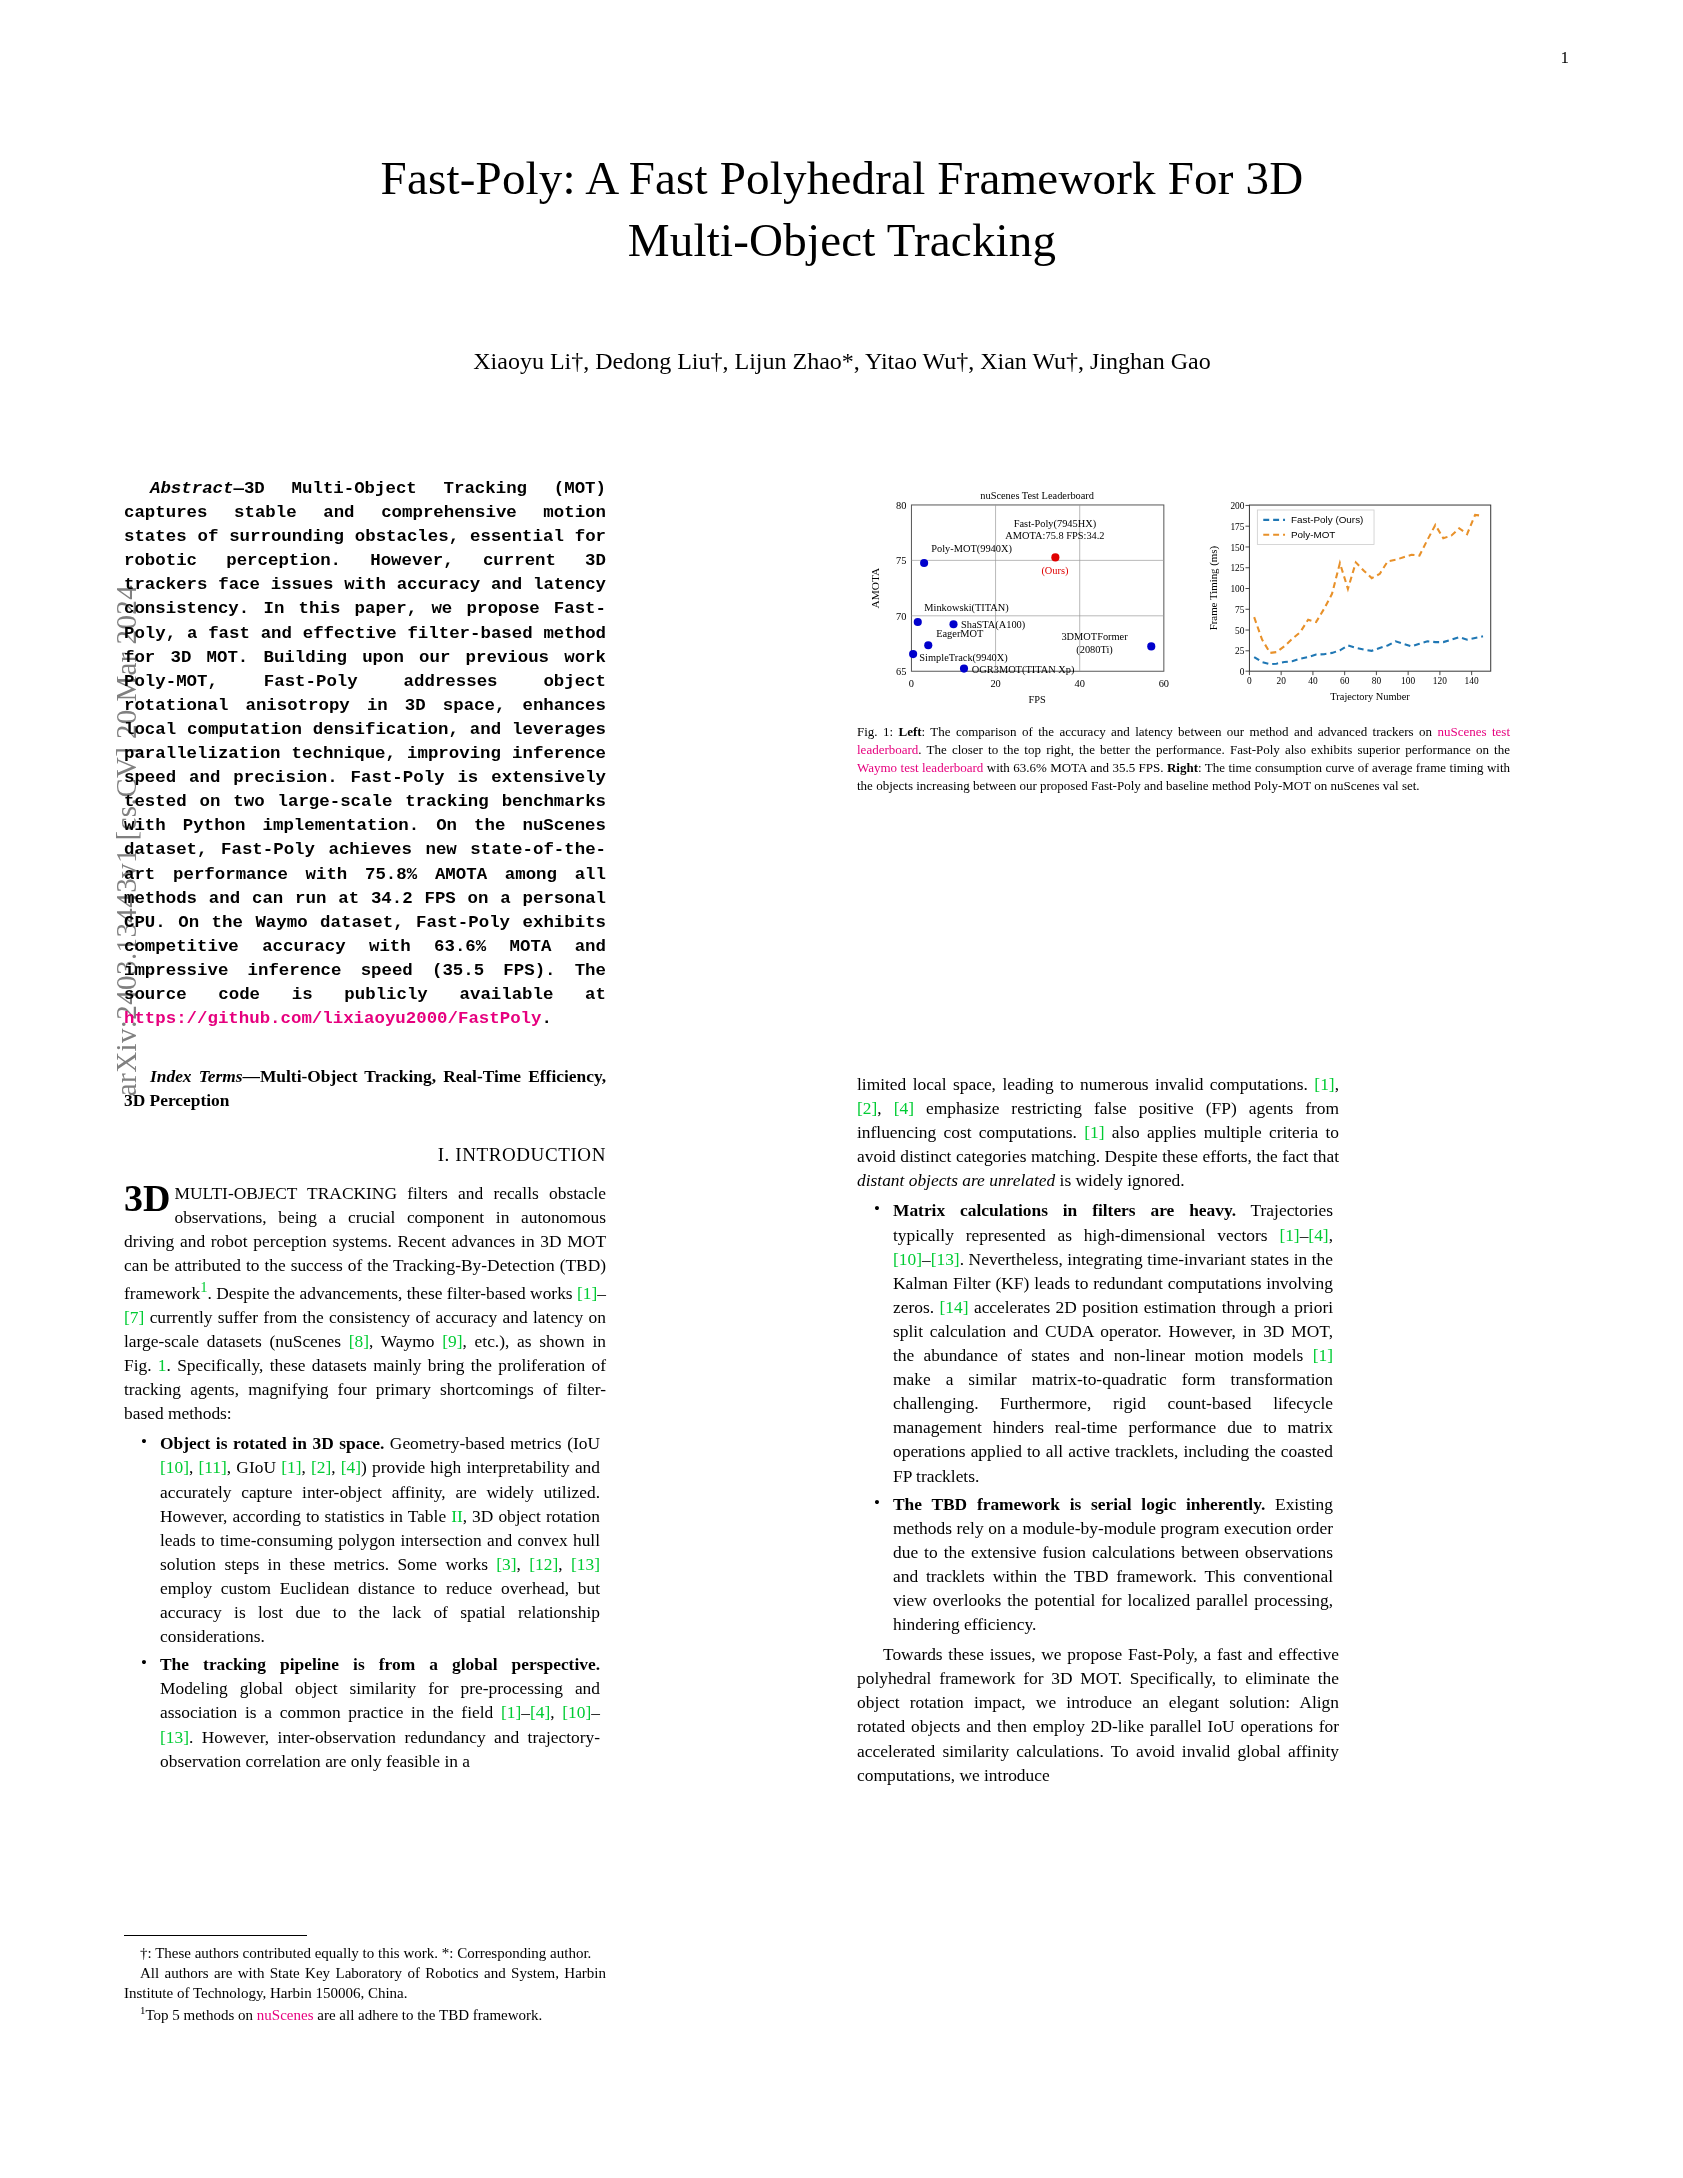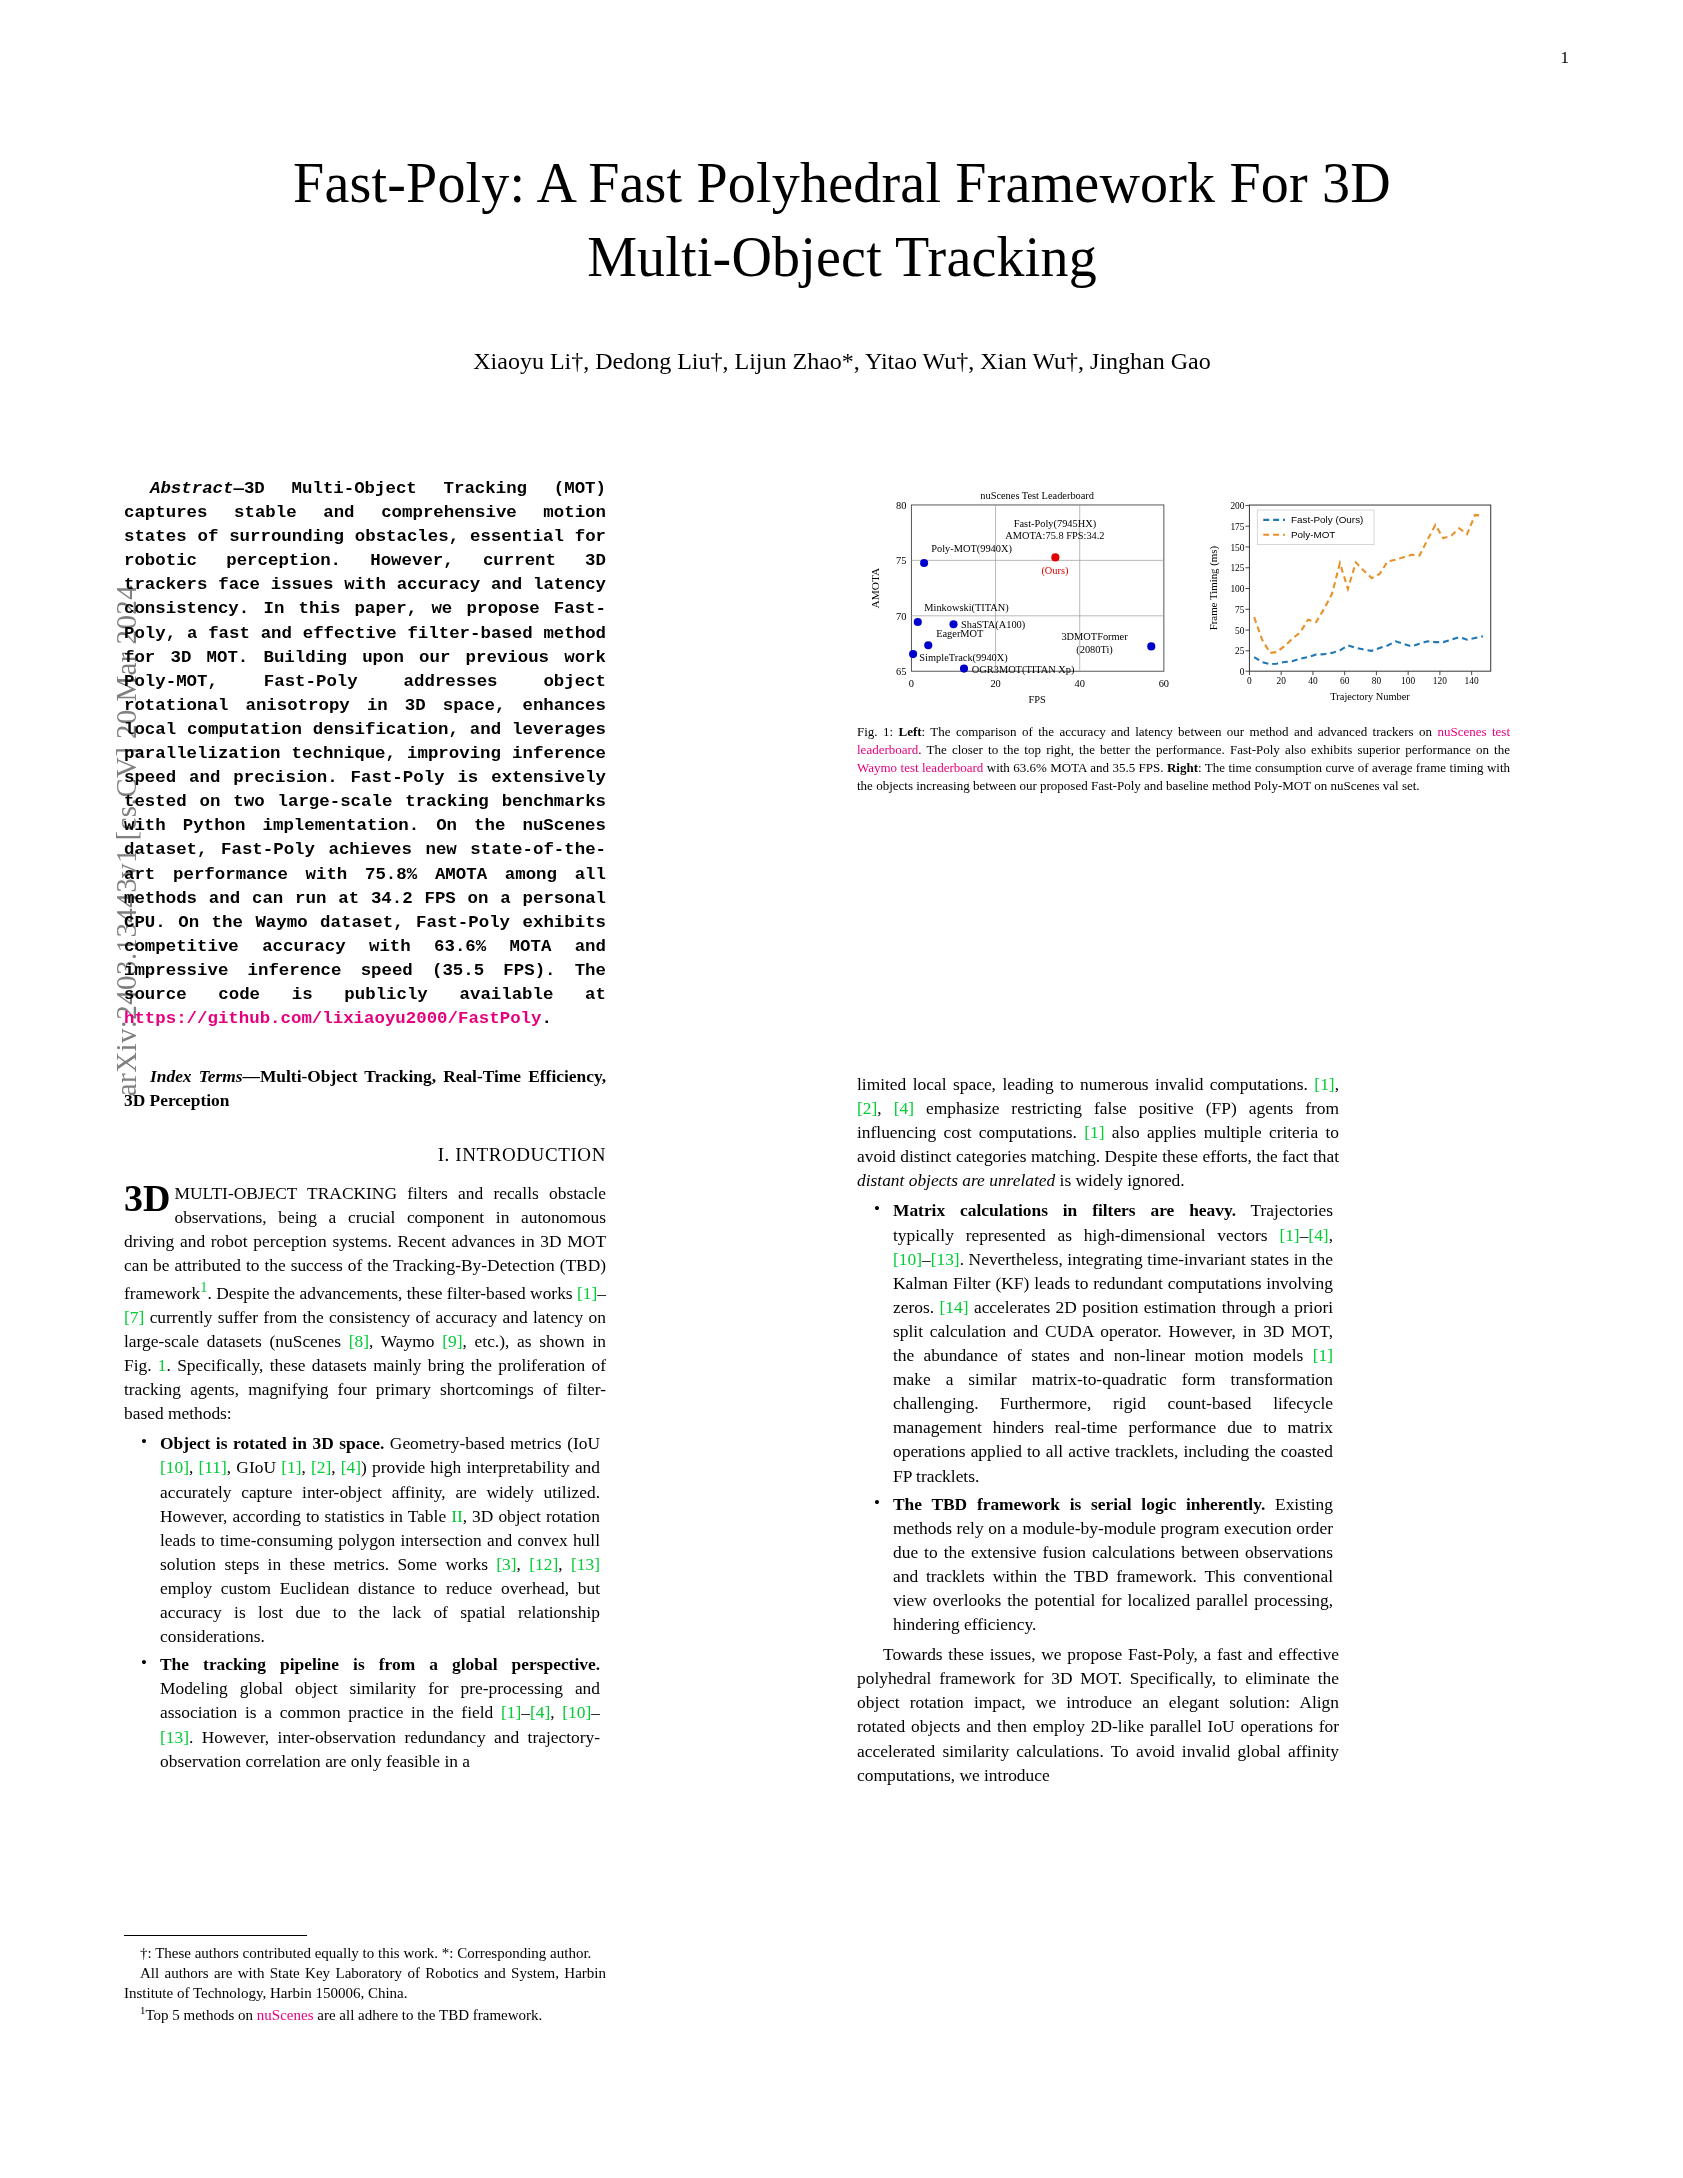--- a/index.html
+++ b/index.html
@@ -41,21 +41,21 @@
     font-size: 17px;
   }
 
   
   .title {
     position: absolute;
     left: 139px;
     top: 147px;
     width: 1406px;
     text-align: center;
-    font-size: 56px;
+    font-size: 47px;
     line-height: 1.32;
     font-weight: normal;
     letter-spacing: 0.2px;
   }
   .authors {
     position: absolute;
     left: 139px;
     top: 332px;
     width: 1406px;
     text-align: center;

